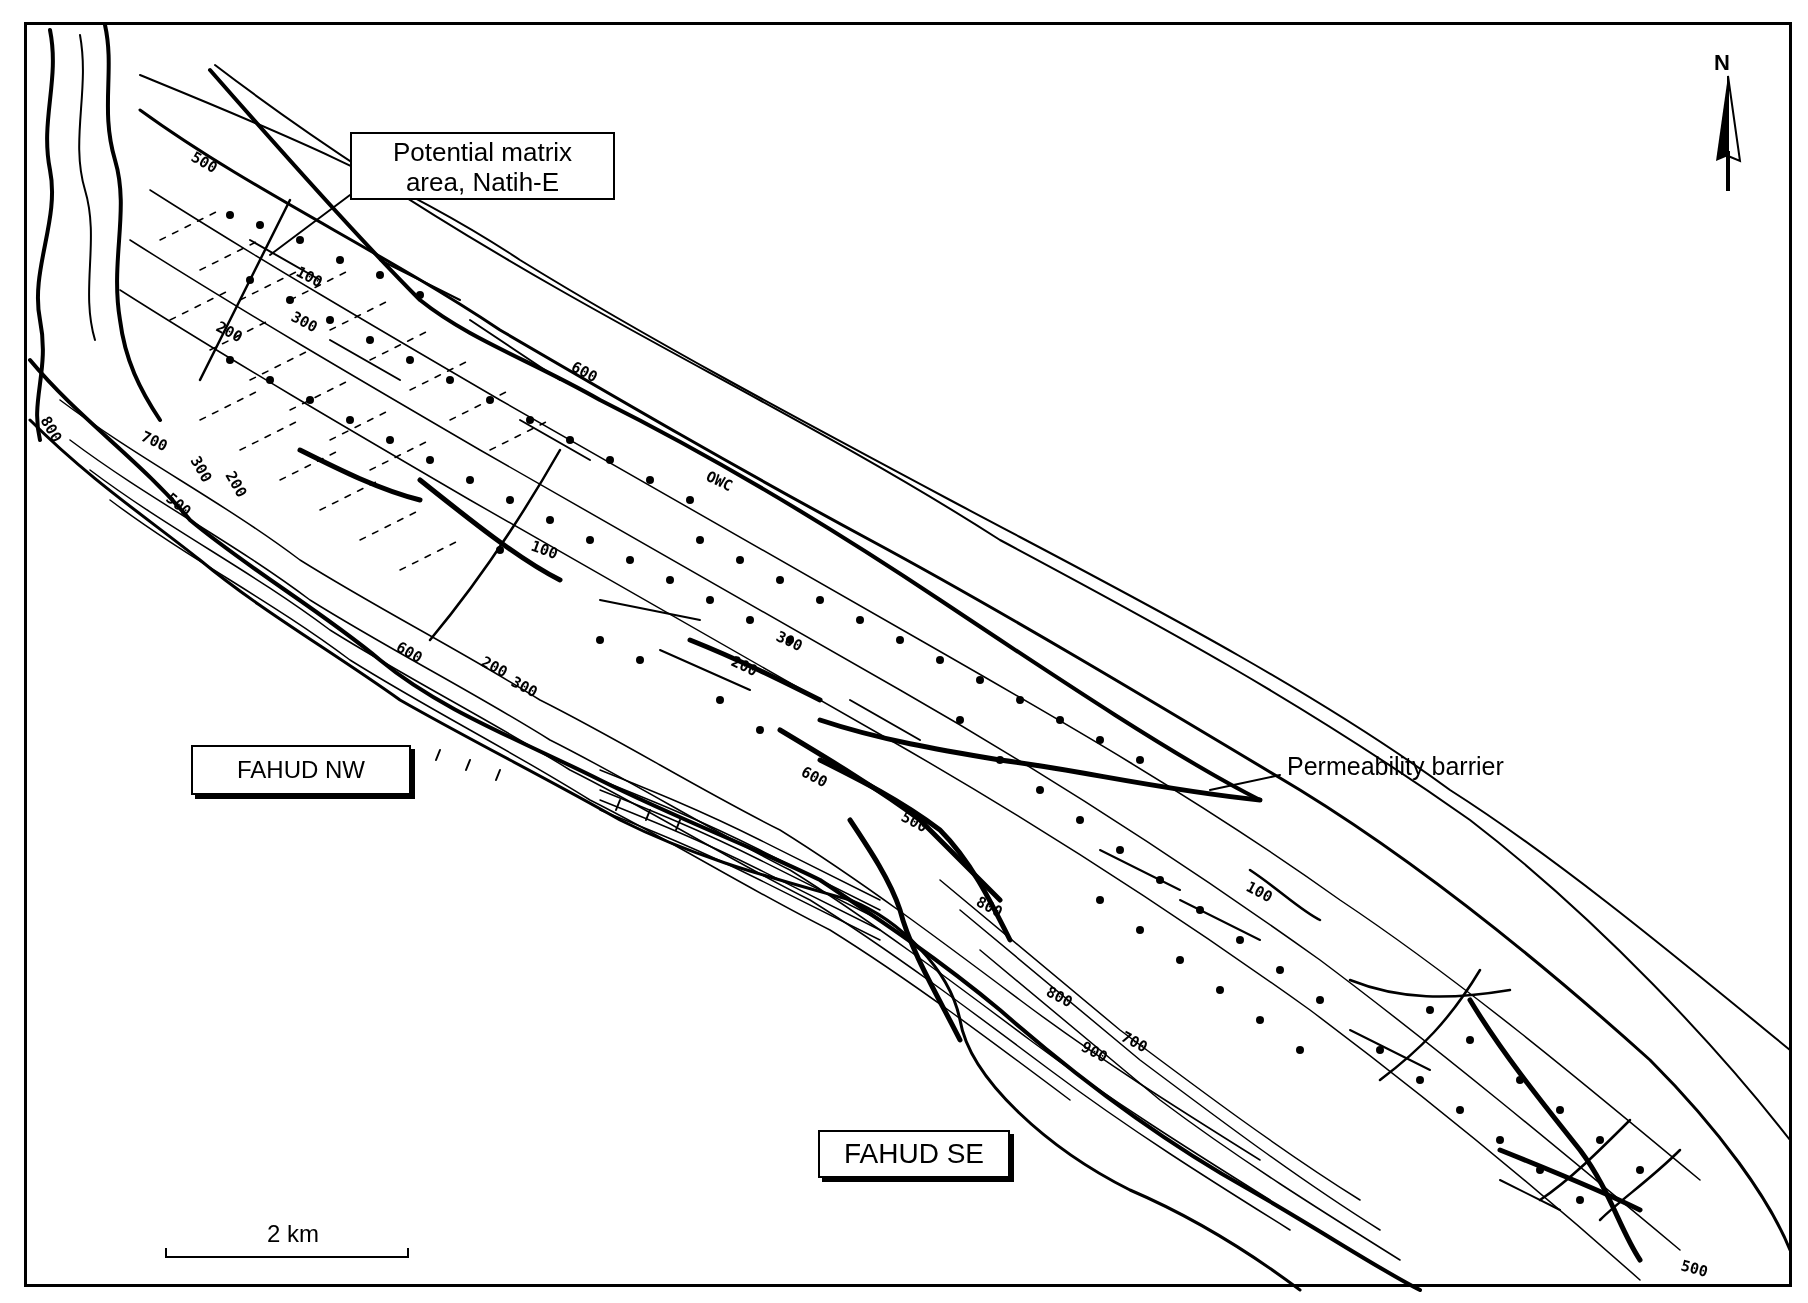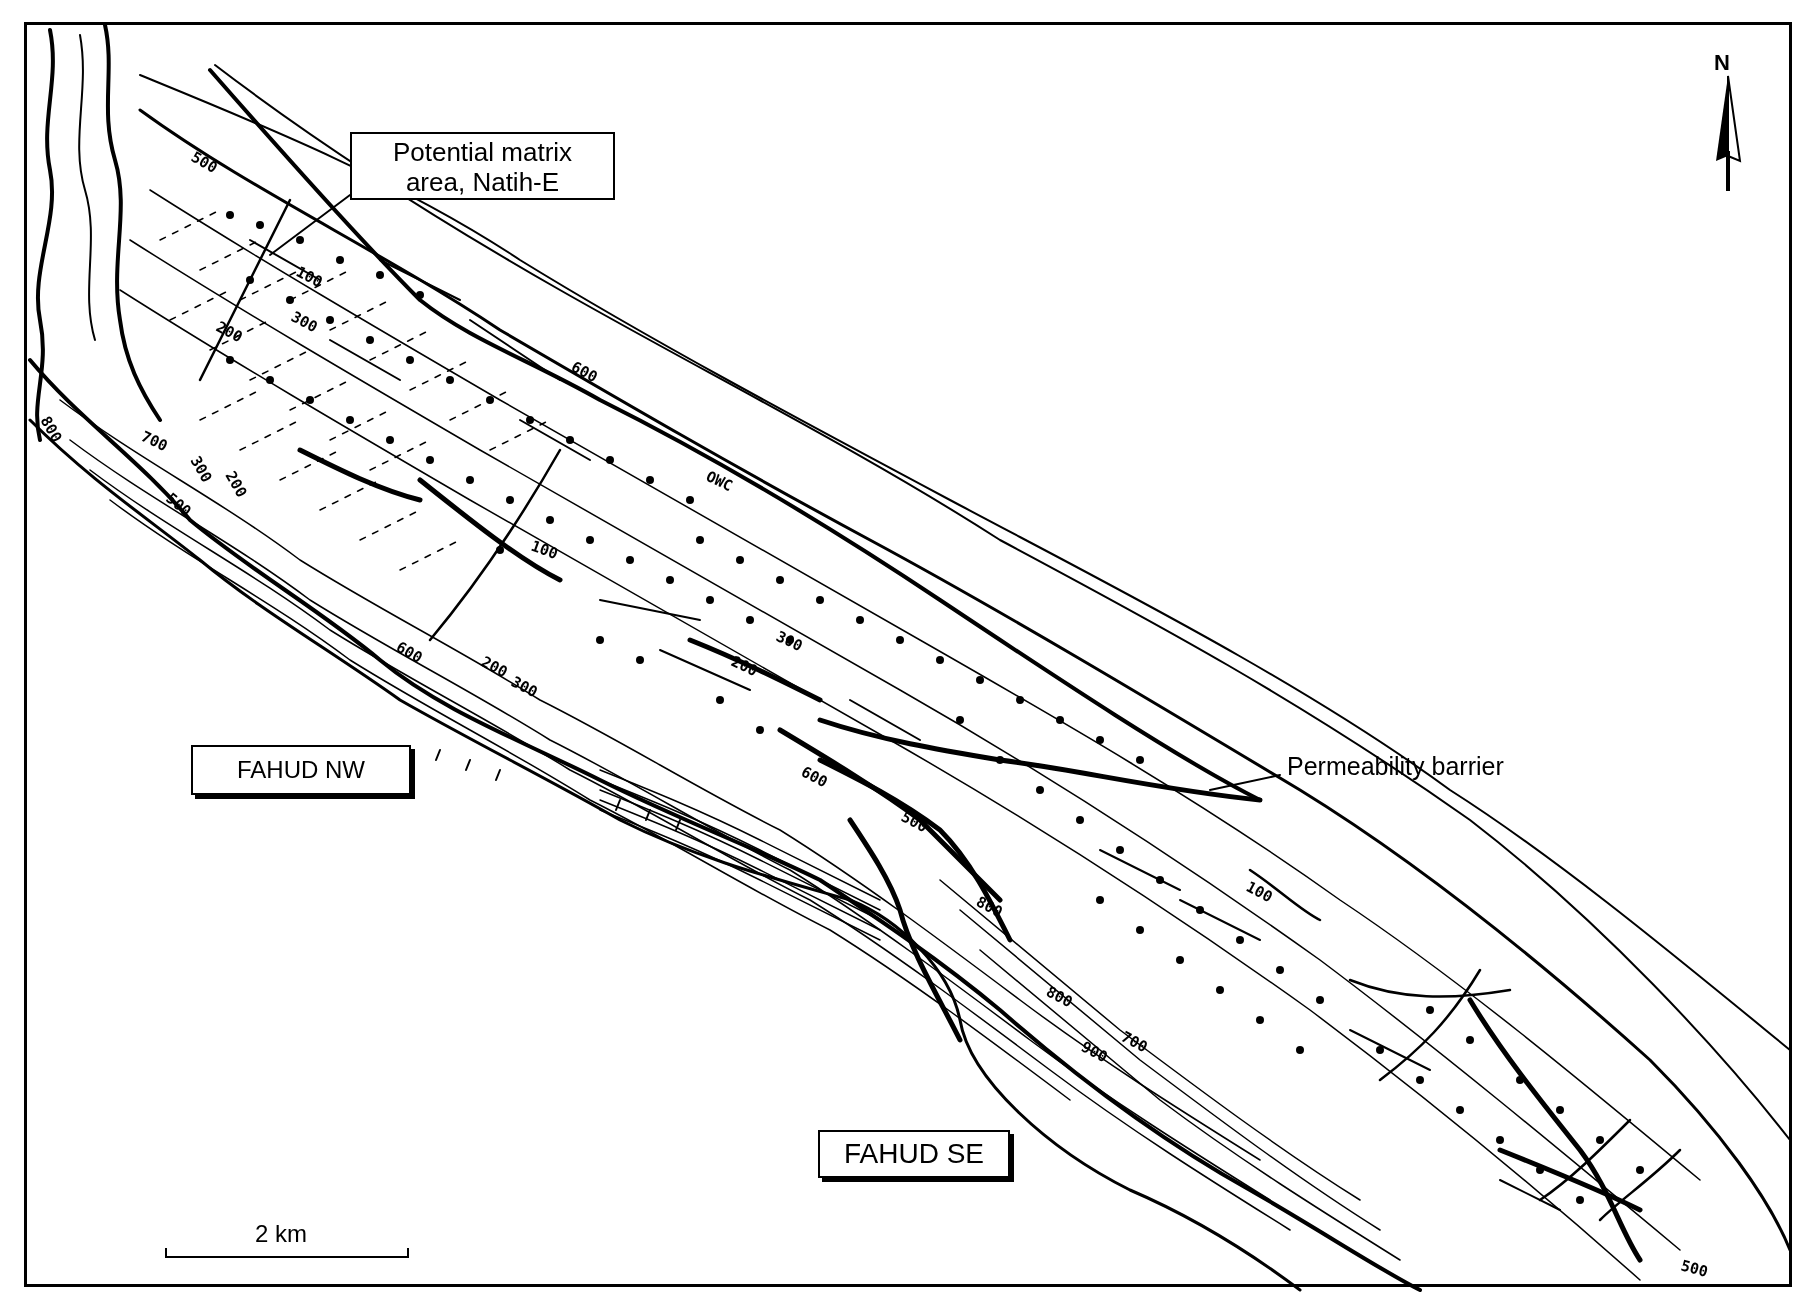--- a/index.html
+++ b/index.html
@@ -15,21 +15,21 @@
   #fahud-nw { left:191px; top:745px; width:220px; height:50px; font-size:24px; line-height:46px; }
   #fahud-se { left:818px; top:1130px; width:192px; height:48px; font-size:28px; line-height:44px; }
   #perm-label { position:absolute; left:1287px; top:740px; font-size:25px;margin-top:12px; }
   #north { position:absolute; left:1708px; top:46px; width:40px; height:150px; }
   #north-letter { position:absolute; left:1714px; top:50px; font-size:22px; font-weight:bold; }
   .legend { position:absolute; left:160px; font-size:26px; }
   .legend .sym { display:inline-block; width:64px; vertical-align:middle; position:relative; height:20px; }
   .legend-row { height:34px; line-height:34px; white-space:nowrap; }
   #scalebar { position:absolute; left:165px; top:1248px; width:240px; height:8px;
               border-left:2px solid #000; border-right:2px solid #000; border-bottom:2px solid #000; }
-  #scale-label { position:absolute; left:255px; top:1220px; font-size:24px; }
+  #scale-label { position:absolute; left:267px; top:1220px; font-size:24px; }
   .contour-label { font-family:"DejaVu Sans Mono", monospace; font-size:15px; font-weight:bold; }
 </style>
 </head>
 <body>
 
 <div id="map-frame"></div>
 
 <svg id="map-svg" viewBox="0 0 1808 1303" xmlns="http://www.w3.org/2000/svg">
   <g fill="none" stroke="#000" stroke-linecap="round" stroke-linejoin="round">
 

